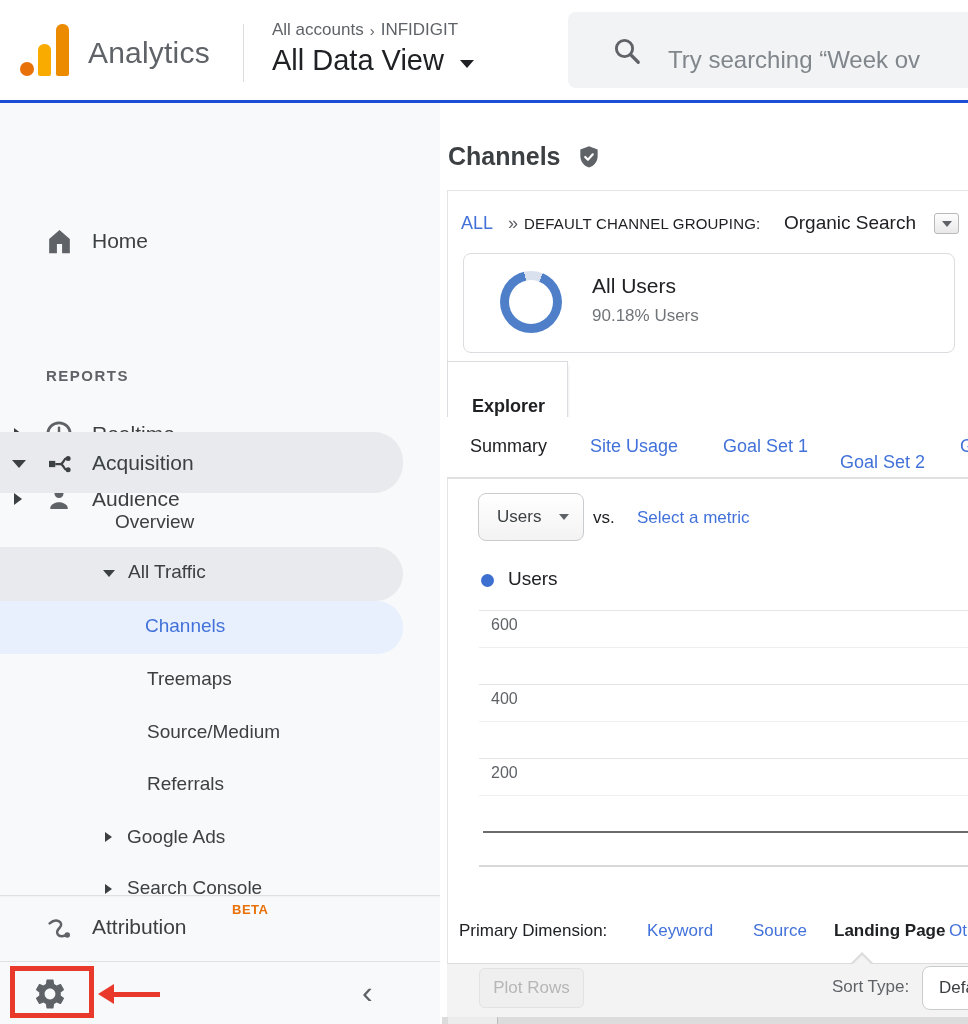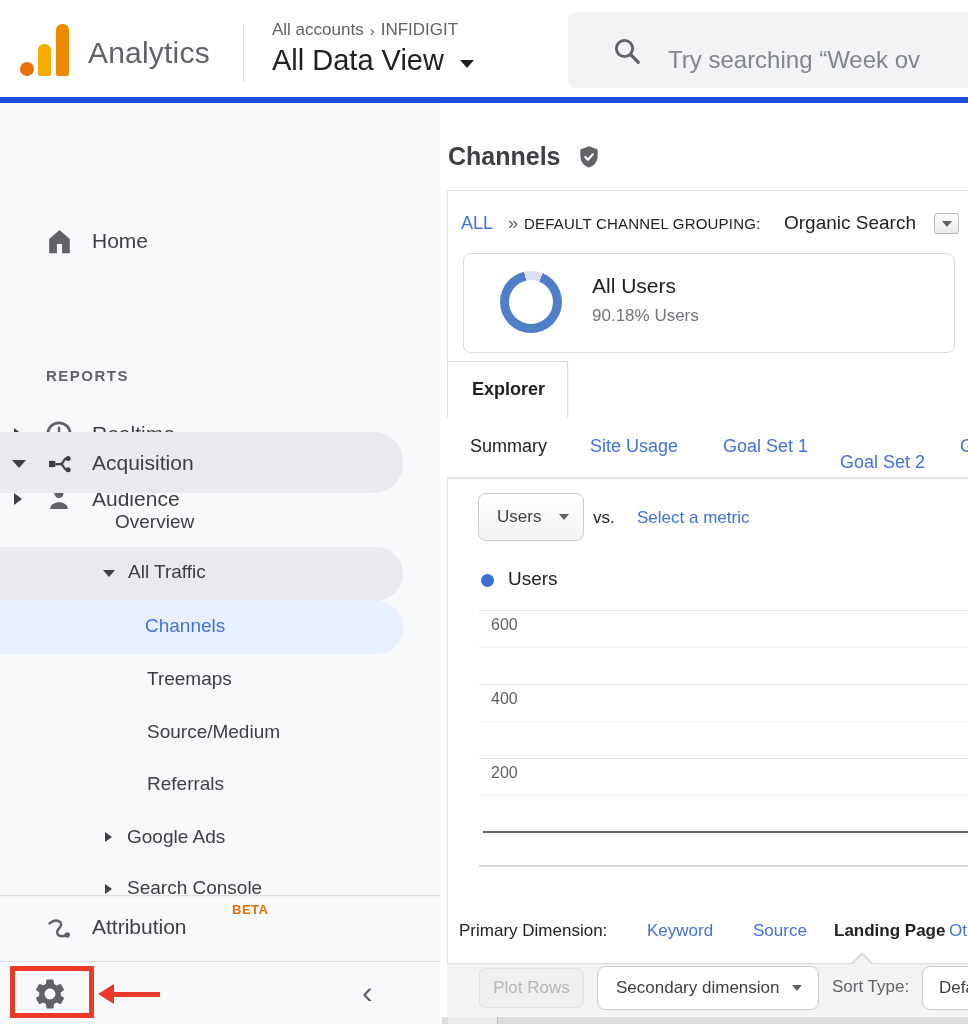--- a/index.html
+++ b/index.html
@@ -3,21 +3,21 @@
 <meta charset="utf-8">
 <style>
   * { margin:0; padding:0; box-sizing:border-box; }
   html,body { background:#fff; }
   #app {
     position:relative; width:968px; height:1024px; overflow:hidden;
     font-family:"Liberation Sans","DejaVu Sans",sans-serif; color:#3c4043; background:#fff;
   }
   .abs { position:absolute; }
   
-  .header { position:absolute; left:0; top:0; width:968px; height:103px; background:#fff; border-bottom:6px solid #1d4ed8; z-index:5; }
+  .header { position:absolute; left:0; top:0; width:968px; height:103px; background:#fff; border-bottom:3px solid #1d4ed8; z-index:5; }
   .brand-text { font-size:30px; color:#5f6368; letter-spacing:.2px; }
   .hdr-divider { width:1px; height:58px; background:#dadce0; }
   .acct-trail { font-size:17px; color:#5f6368; white-space:nowrap; }
   .acct-sep { font-size:15px; color:#5f6368; padding:0 6px; }
   .view-name { font-size:29px; color:#202124; white-space:nowrap; }
   .searchbar { position:absolute; left:568px; top:12px; width:420px; height:76px; background:#f1f3f4; border-radius:8px; }
   .searchbar input { position:absolute; left:100px; top:0; width:300px; height:96px; border:none; background:transparent; outline:none;
     font-family:inherit; font-size:24px; color:#3c4043; }
   .searchbar input::placeholder { color:#80868b; opacity:1; }
   
@@ -46,21 +46,21 @@
   .bc-dim { font-size:15px; color:#202124; letter-spacing:.2px; }
   .bc-val { font-size:19px; color:#202124; }
   .bc-drop { position:absolute; width:25px; height:21px; border:1px solid #b9b9b9; border-radius:3px;
     background:linear-gradient(#fdfdfd,#e9e9e9); display:flex; align-items:center; justify-content:center; }
   .seg-card { position:absolute; left:15px; top:62px; width:492px; height:100px; border:1px solid #dadce0; border-radius:8px; background:#fff; }
   .donut { position:absolute; left:36px; top:17px; width:62px; height:62px; border-radius:50%; }
   .donut::after { content:""; position:absolute; left:9px; top:9px; width:44px; height:44px; border-radius:50%; background:#fff; }
   .seg-name { font-size:21px; color:#202124; }
   .seg-pct { font-size:17px; color:#70757a; }
   .explorer-tab { position:absolute; left:-1px; top:170px; width:121px; height:56px; background:#fff;
-    border:1px solid #dadce0; border-bottom:none; box-shadow:2px 3px 3px -2px rgba(0,0,0,.12); display:flex; align-items:center; }
+    border:1px solid #dadce0; border-bottom:none; box-shadow:2px 3px 3px -2px rgba(0,0,0,.12); display:flex; align-items:flex-end; }
   .explorer-tab span { font-size:18px; font-weight:bold; color:#202124; padding-left:24px; }
   .subtabs { position:absolute; left:-1px; top:226px; width:526px; height:62px; border-bottom:2px solid #e0e0e0; background:#fff; }
   .subtab { position:absolute; top:19px; font-size:18px; }
   .subtab.active { color:#202124; }
   .subtab.link { color:#4272d9; }
   .btn { border:1px solid #c9cccf; border-radius:8px; background:linear-gradient(#ffffff,#f3f3f3); display:flex; align-items:center; }
   .metric-btn { position:absolute; left:30px; top:302px; width:106px; height:48px; justify-content:space-between; padding:0 14px 0 18px; }
   .metric-btn span { font-size:17px; color:#3c4043; }
   .vs-label { font-size:17px; color:#202124; }
   .link17 { font-size:17px; color:#4272d9; }
@@ -291,24 +291,20 @@
     <span class="abs pd-label" style="left:11px; top:730px;">Primary Dimension:</span>
     <span class="abs pd-link" style="left:199px; top:730px;">Keyword</span>
     <span class="abs pd-link" style="left:305px; top:730px;">Source</span>
     <span class="abs pd-active" style="left:386px; top:730px;">Landing Page</span>
     <span class="abs pd-link" style="left:501px; top:730px;">Oth</span>
 
     <div class="toolbar">
       <div class="plotrows-btn">
         <span>Plot Rows</span>
       </div>
-      <div class="btn secdim-btn">
-        <span>Secondary dimension</span>
-        <span class="caret-down sm"></span>
-      </div>
       <span class="abs sort-label" style="left:385px; top:13px;">Sort Type:</span>
       <div class="btn sort-btn">
         <span>Defa</span>
       </div>
     </div>
 
     <div class="notch-outer" style="left:403px; top:761px;"></div>
     <div class="notch-inner" style="left:405px; top:764px;"></div>
 
     <div class="table-strip">

